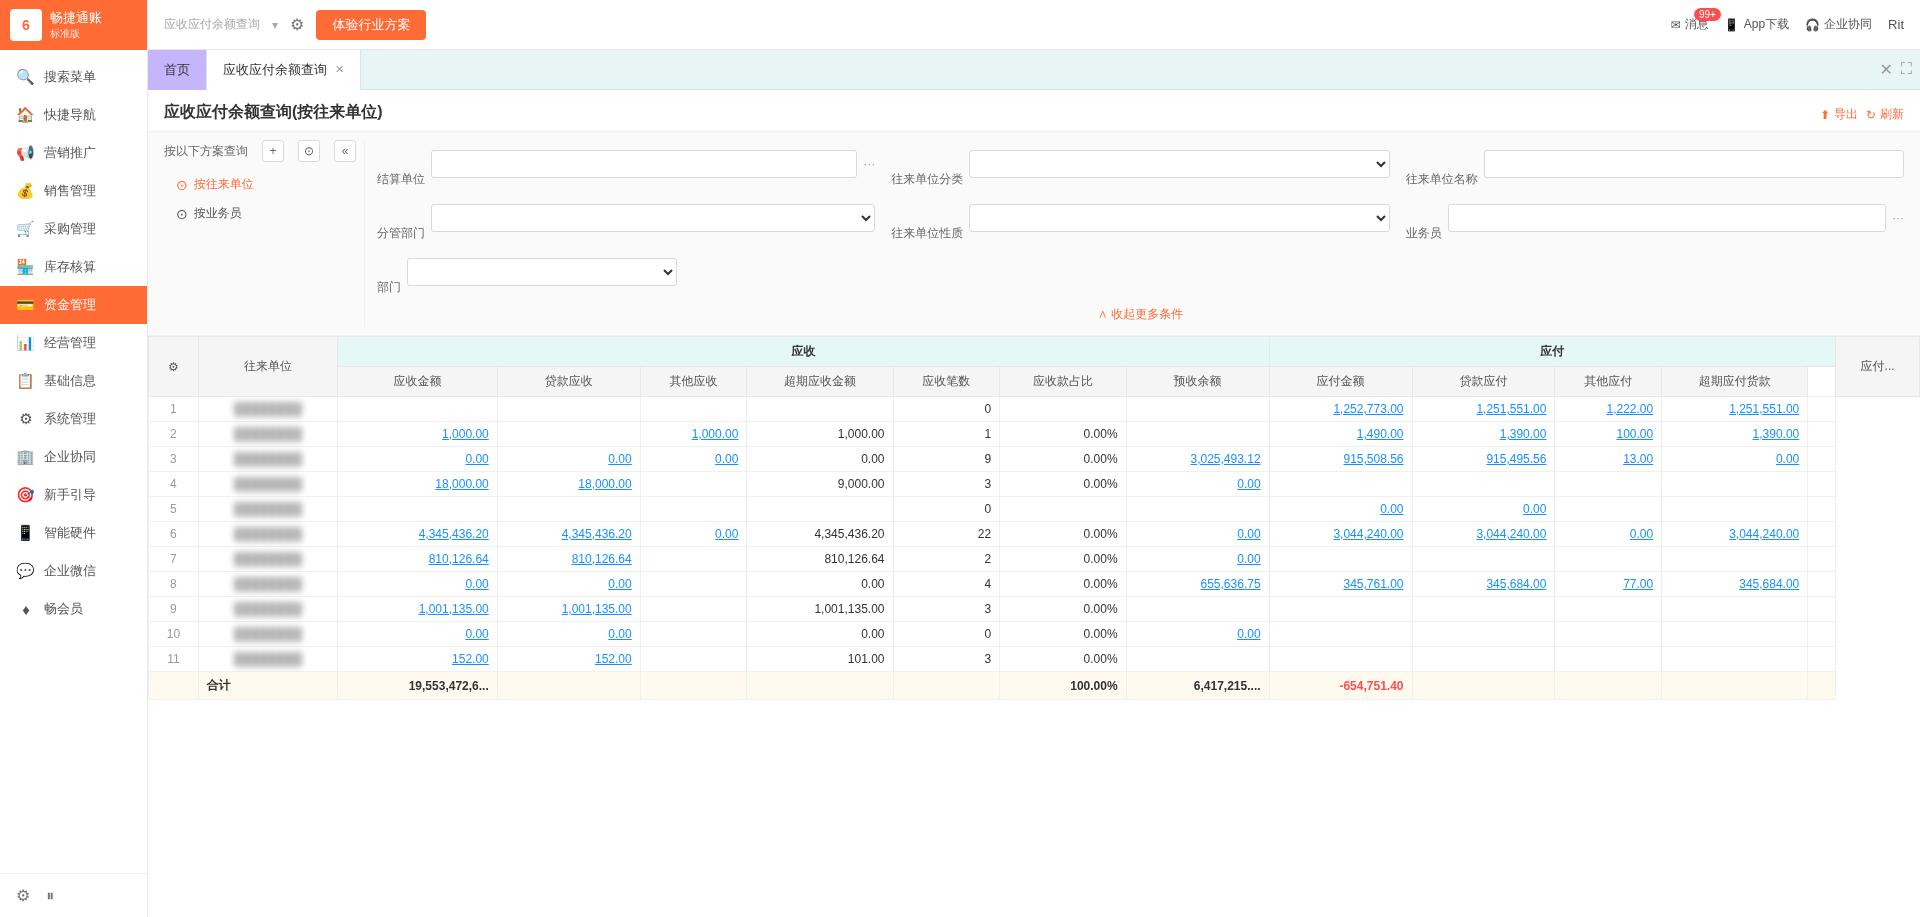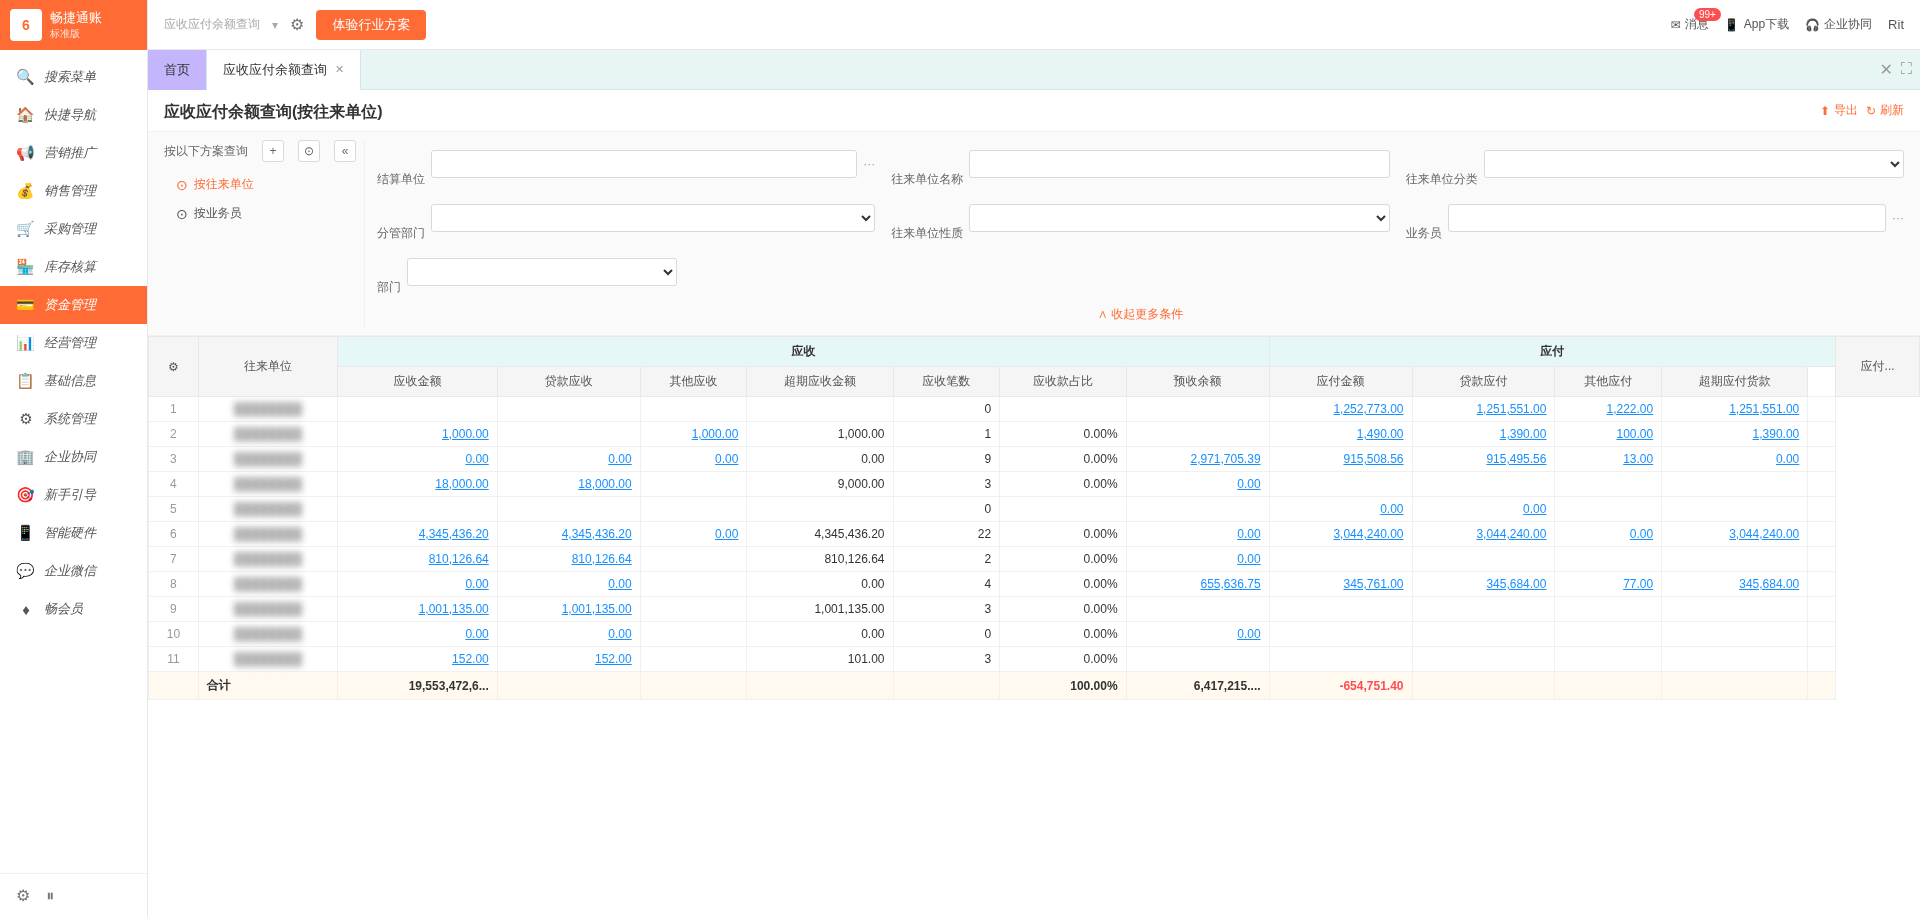--- a/index.html
+++ b/index.html
@@ -20,21 +20,21 @@
     }
     .sidebar-logo-text { color: #fff; font-size: 13px; }
     .sidebar-logo-sub { color: rgba(255,255,255,0.8); font-size: 10px; }
     .sidebar-menu { flex: 1; overflow-y: auto; padding: 8px 0; }
     .sidebar-item {
       display: flex; align-items: center; gap: 8px; padding: 10px 16px;
       cursor: pointer; color: #555; transition: background 0.2s;
     }
     .sidebar-item.active { background: #ff6b35; color: #fff; border-radius: 0; }
     .sidebar-item-icon { font-size: 15px; width: 20px; text-align: center; }
-    .sidebar-item-label { font-size: 13px; font-style: italic; }
+    .sidebar-item-label { font-size: 13px; }
     .sidebar-bottom {
       padding: 12px 16px; border-top: 1px solid #f0f0f0; display: flex; gap: 16px; align-items: center;
     }
 
     
     .top-header {
       position: fixed; left: 148px; right: 0; top: 0; height: 50px;
       background: #fff; border-bottom: 1px solid #e8e8e8; display: flex; align-items: center; padding: 0 16px; gap: 12px; z-index: 99;
     }
     .header-breadcrumb { color: #aaa; font-size: 12px; }
@@ -70,21 +70,21 @@
     .main-content {
       position: fixed; left: 148px; right: 0; top: 90px; bottom: 0;
       background: #f5f5f5; overflow: hidden;
     }
     .page-container {
       background: #fff; margin: 0; height: 100%; display: flex; flex-direction: column; overflow: hidden;
     }
 
     
     .page-header {
-      padding: 12px 16px 8px; display: flex; align-items: flex-start; justify-content: space-between;
+      padding: 12px 16px 8px; display: flex; align-items: flex-end; justify-content: space-between;
       border-bottom: 1px solid #f0f0f0;
     }
     .page-title { font-size: 16px; font-weight: bold; color: #333; }
     .page-header-actions { display: flex; gap: 8px; }
     .btn-export, .btn-refresh {
       border: none; background: none; cursor: pointer; color: #ff6b35; font-size: 12px; display: flex; align-items: center; gap: 4px;
     }
 
     
     .filter-area {
@@ -323,28 +323,28 @@
 
         <div class="filter-form-area" style="padding-left:12px;">
 
           <div class="sub-filter-row">
             <div class="filter-group">
               <span class="filter-group-label">结算单位</span>
               <input class="filter-input" type="text" style="flex: 1 1 0%;">
               <span class="filter-ellipsis">···</span>
             </div>
             <div class="filter-group">
-              <span class="filter-group-label">往来单位名称</span>
-              <input class="filter-input" type="text" style="flex: 1 1 0%;">
-            </div>
-            <div class="filter-group">
               <span class="filter-group-label">往来单位分类</span>
               <select class="filter-select">
                 <option value=""></option>
               </select>
+            </div>
+            <div class="filter-group">
+              <span class="filter-group-label">往来单位名称</span>
+              <input class="filter-input" type="text" style="flex: 1 1 0%;">
             </div>
           </div>
 
           <div class="sub-filter-row">
             <div class="filter-group">
               <span class="filter-group-label">分管部门</span>
               <select class="filter-select">
                 <option value=""></option>
               </select>
             </div>
@@ -440,21 +440,21 @@
             </tr>
             <tr>
               <td class="row-num">3</td>
               <td class="blurred">████████</td>
               <td class="number"><span class="link">0.00</span></td>
               <td class="number"><span class="link">0.00</span></td>
               <td class="number"><span class="link">0.00</span></td>
               <td class="number">0.00</td>
               <td class="number">9</td>
               <td class="number">0.00%</td>
-              <td class="number"><span class="link">2,971,705.39</span></td>
+              <td class="number"><span class="link">3,025,493.12</span></td>
               <td class="number"><span class="link">915,508.56</span></td>
               <td class="number"><span class="link">915,495.56</span></td>
               <td class="number"><span class="link">13.00</span></td>
               <td class="number"><span class="link">0.00</span></td>
               <td></td>
             </tr>
             <tr>
               <td class="row-num">4</td>
               <td class="blurred">████████</td>
               <td class="number"><span class="link">18,000.00</span></td>

